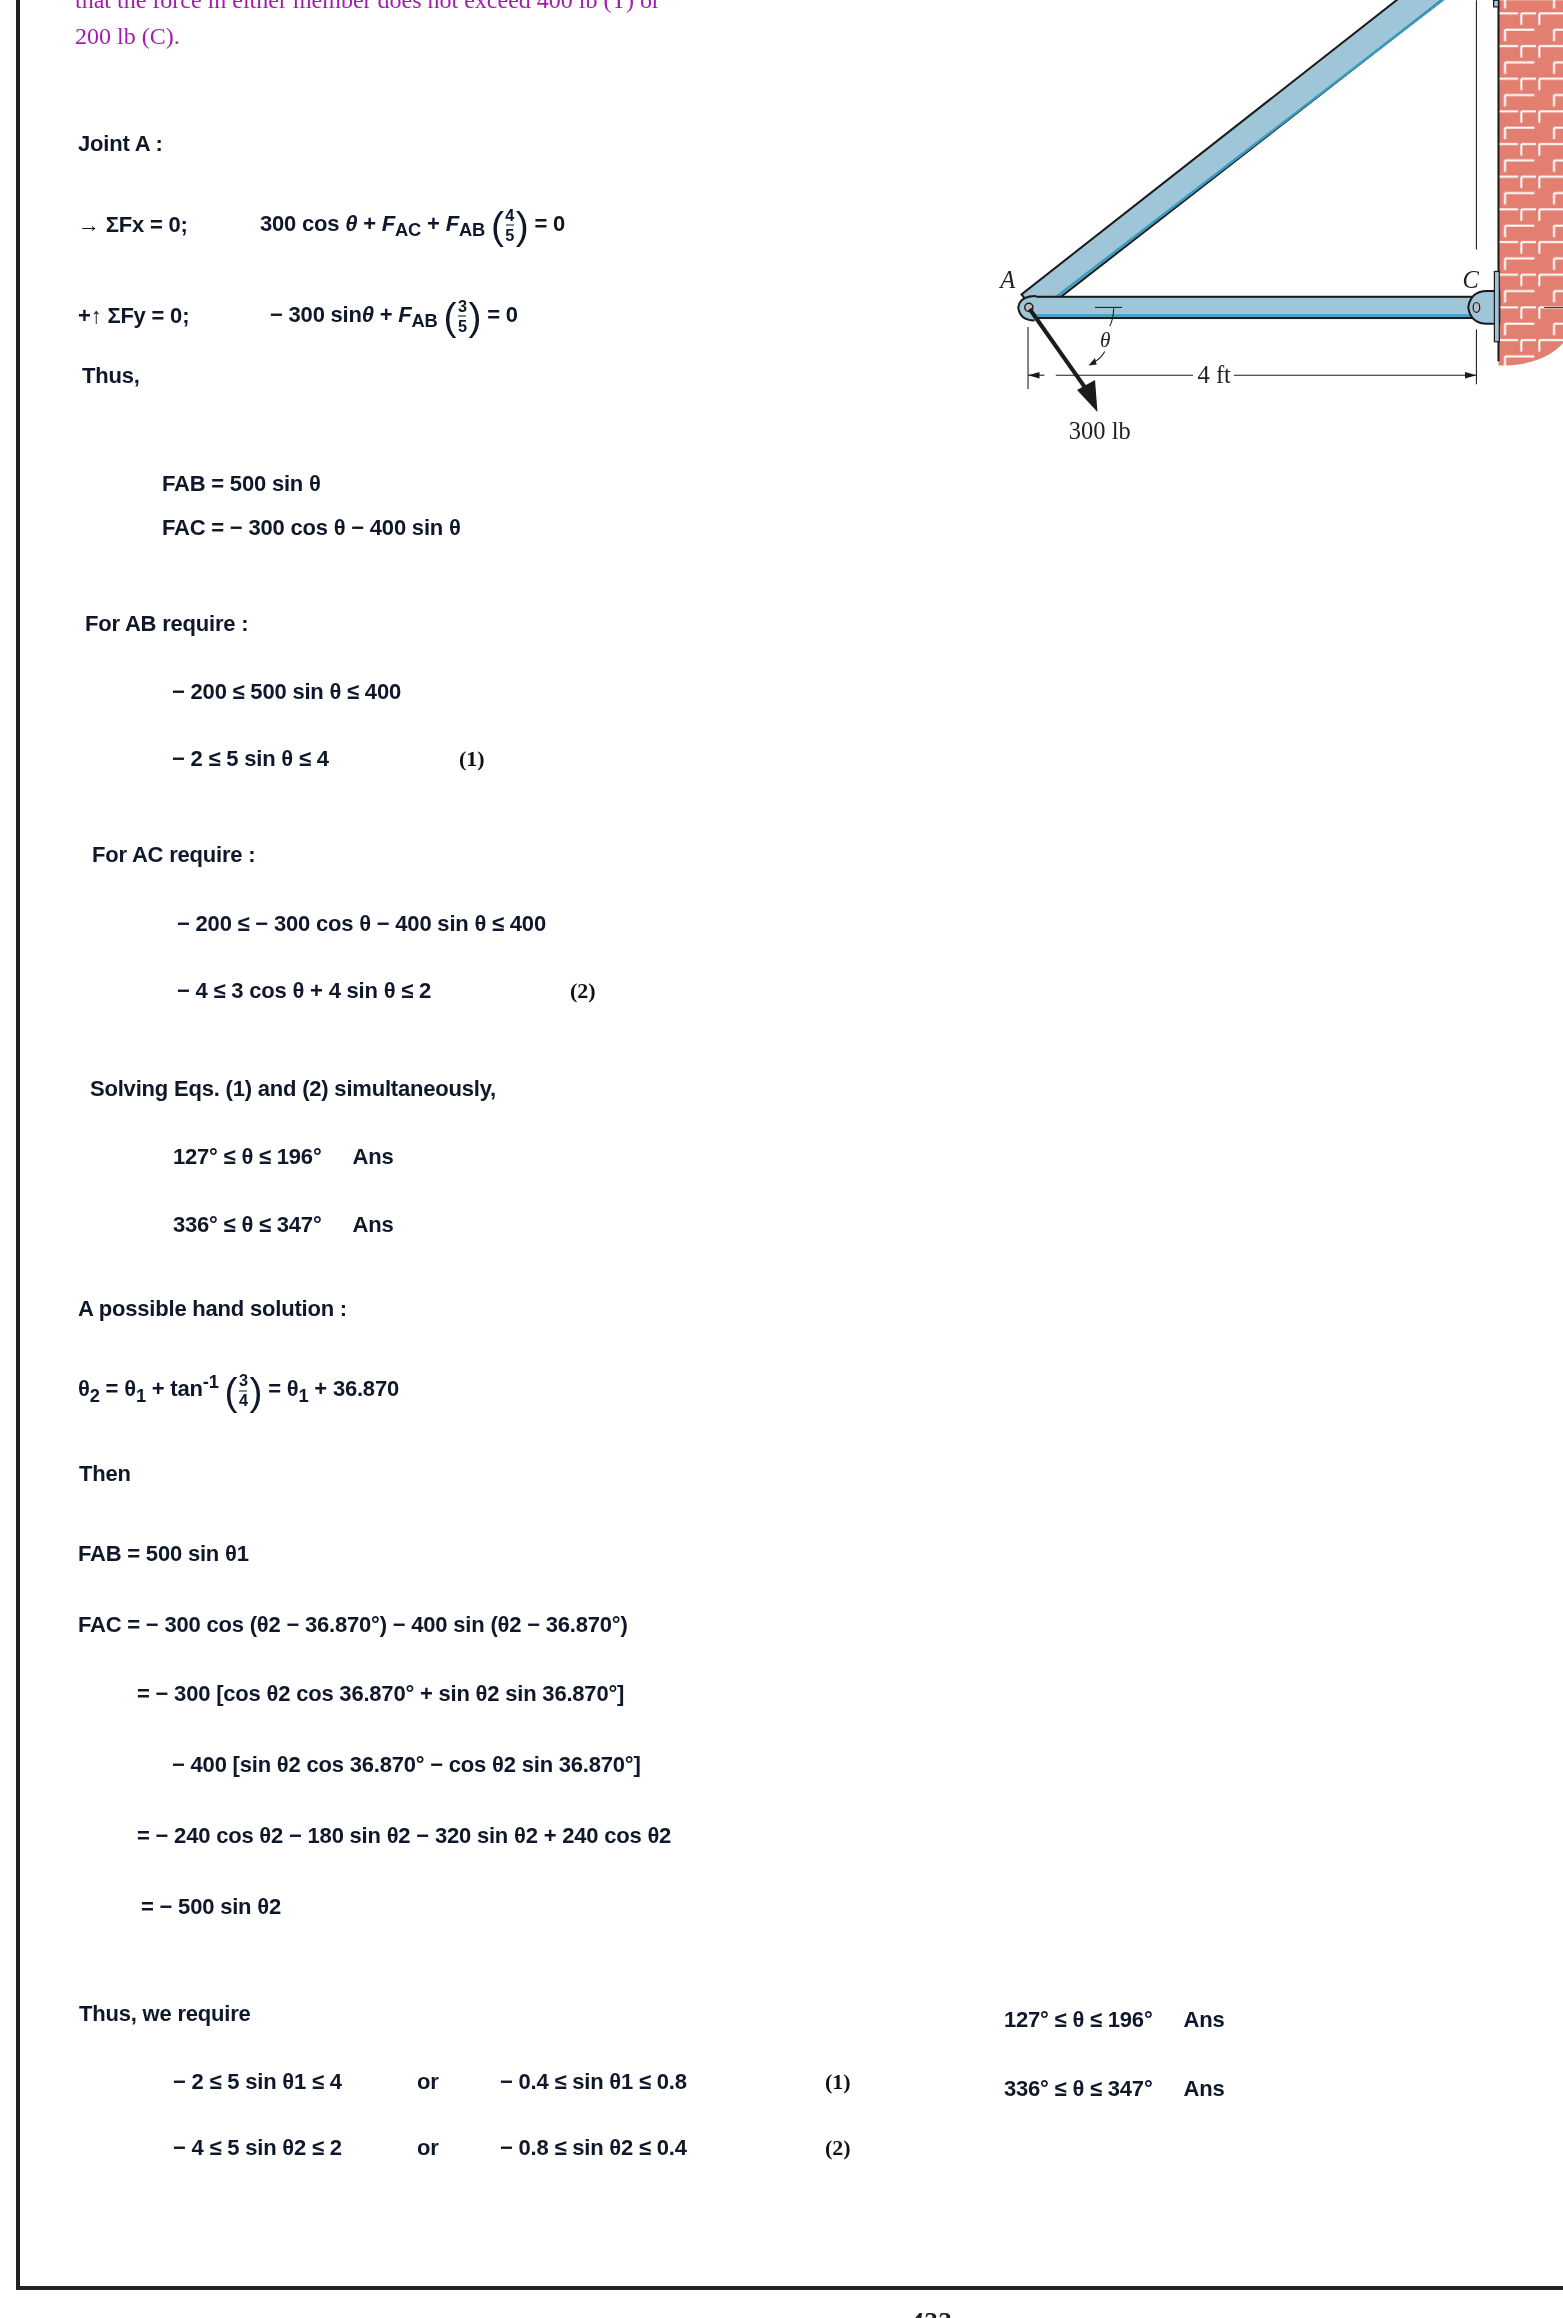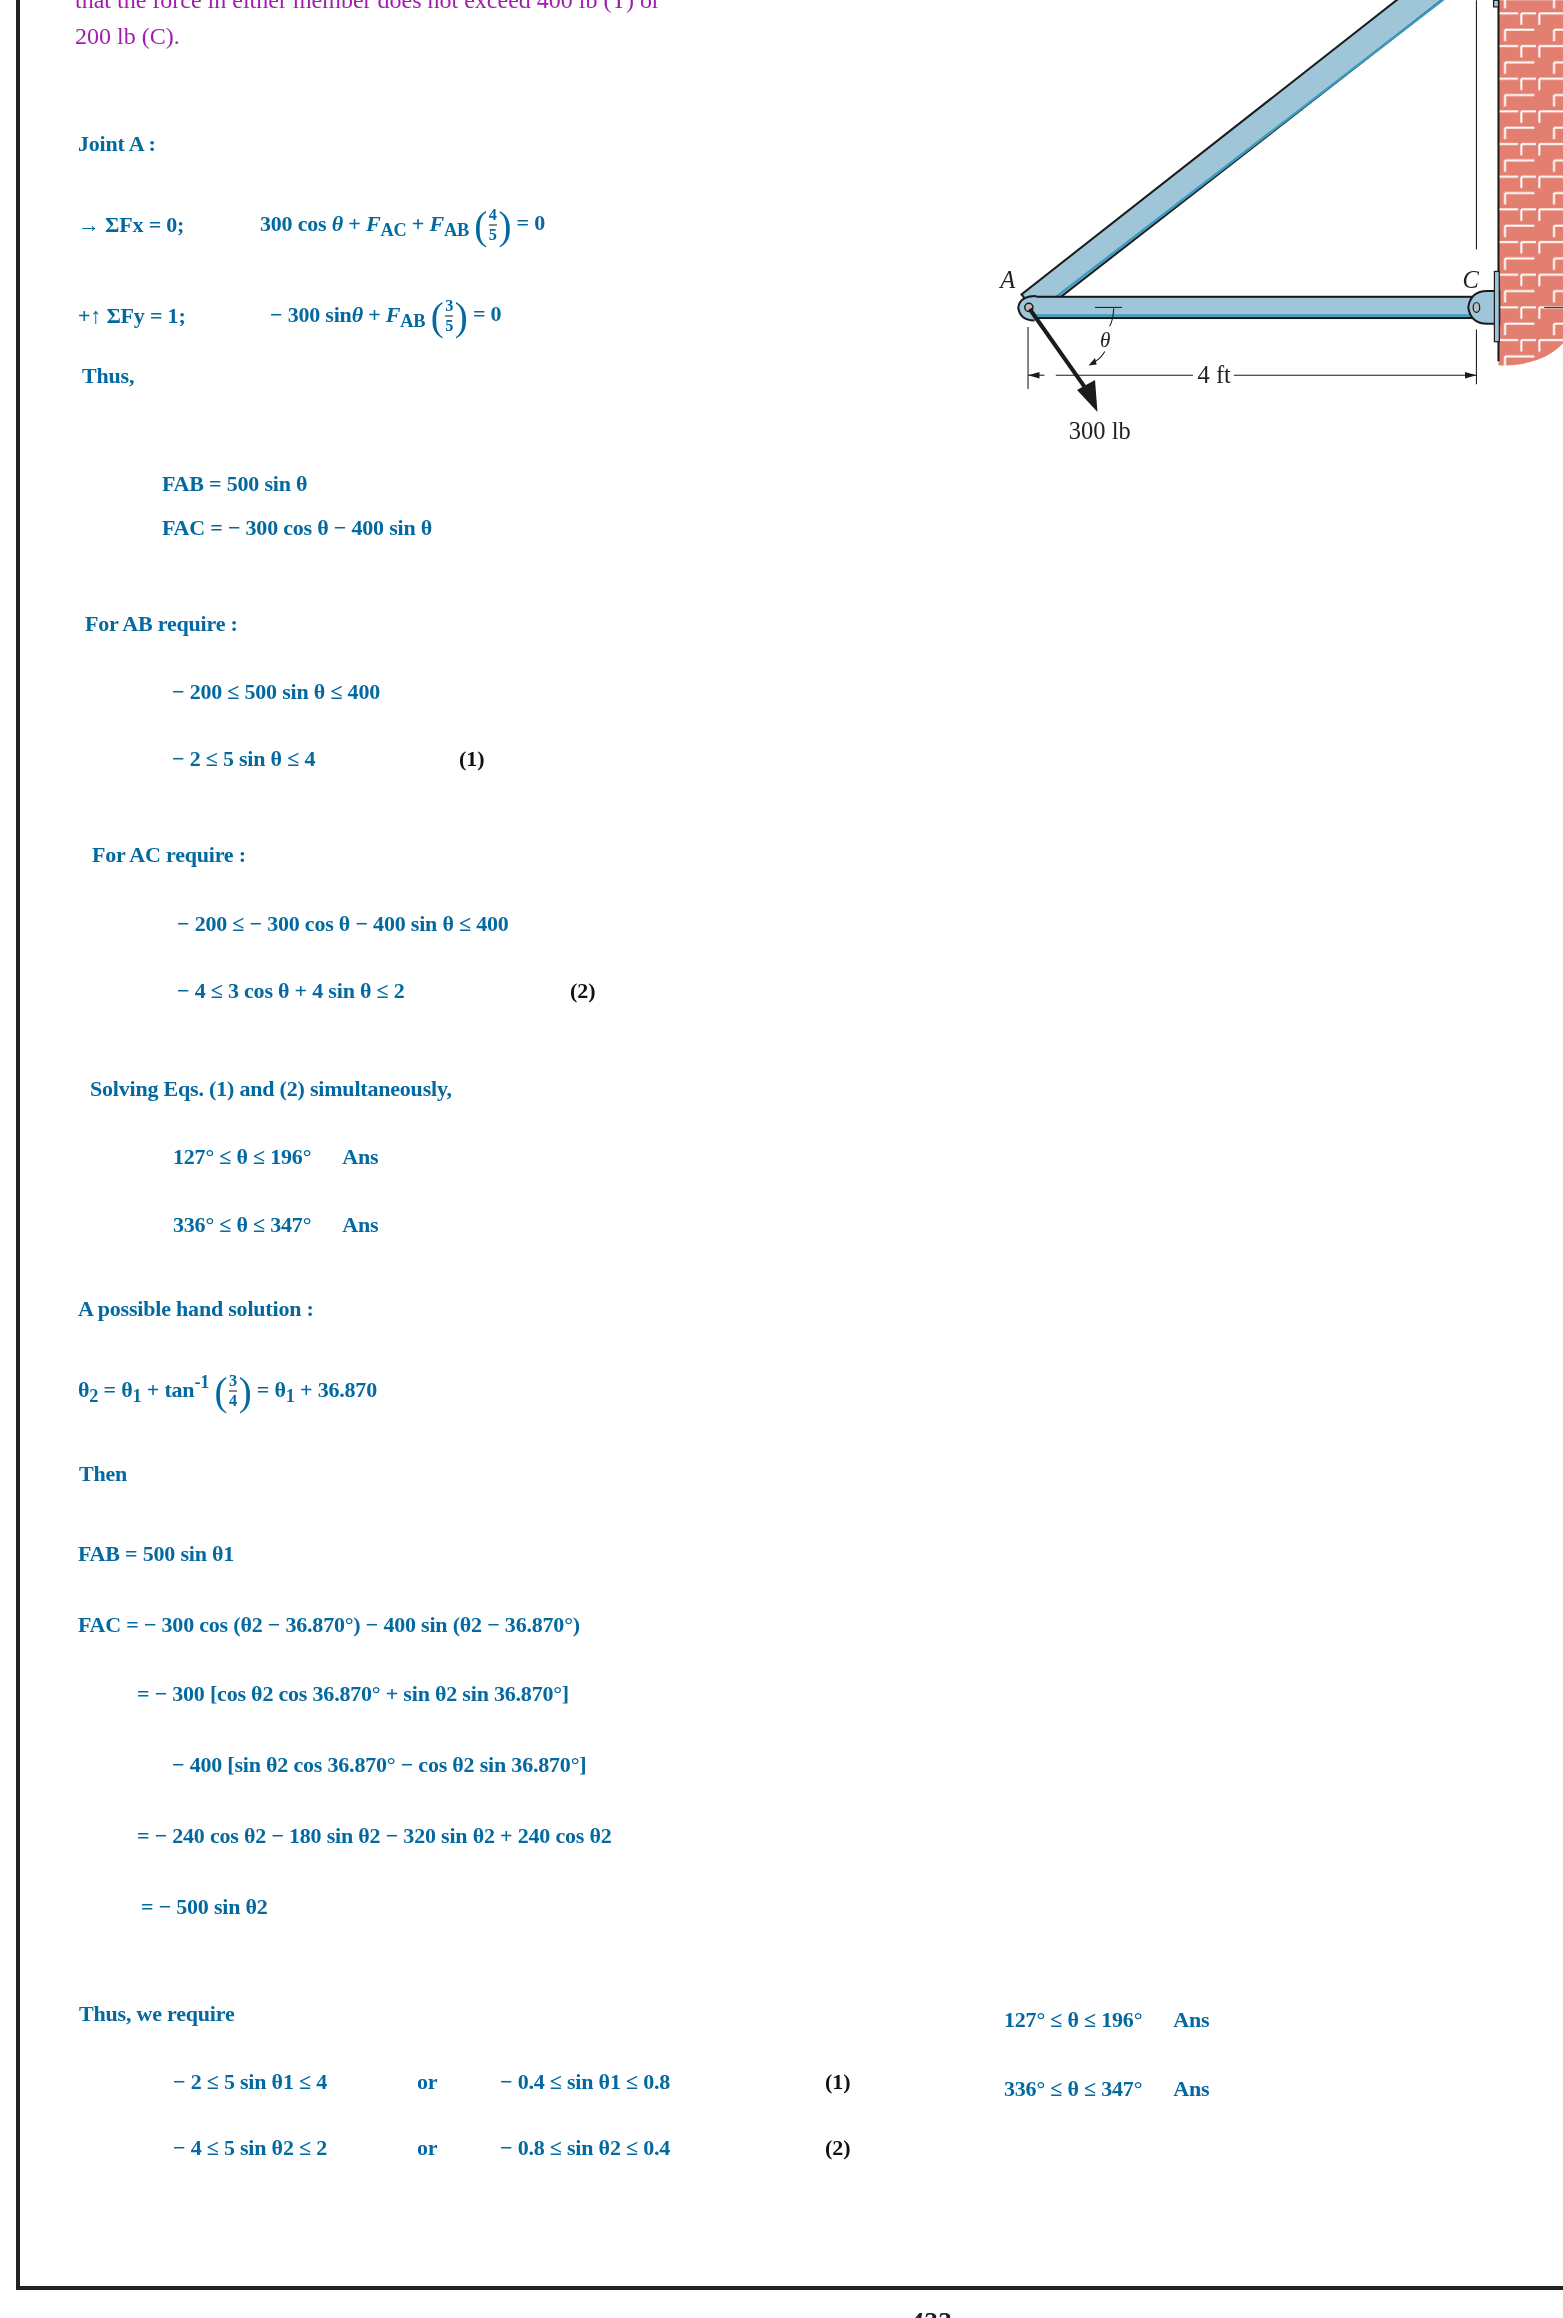--- a/index.html
+++ b/index.html
@@ -1,21 +1,21 @@
 <!DOCTYPE html>
 <html style="font-size:13px"><head>
 <meta charset="utf-8">
 <style>
   html, body { margin: 0; padding: 0; background: #ffffff; }
   body { width: 1563px; height: 2319px; position: relative; overflow: hidden; }
   .page { position: absolute; left: 0; top: 0; width: 1563px; height: 2319px; }
   .border-left { position: absolute; left: 16.3px; top: 0; width: 4.1px; height: 2290px; background: #222; }
   .border-bottom { position: absolute; left: 16.3px; top: 2286px; width: 1547px; height: 4.1px; background: #222; }
   .problem-text { position: absolute; left: 75px; font-family: "Liberation Serif", serif; font-size: 24px; color: #a21caf; line-height: 36px; white-space: nowrap; }
-  .sol { position: absolute; font-family: Liberation Serif, serif; font-weight: bold; font-size: 22px; color: #0369a1; white-space: nowrap; transform: translateY(-50%); letter-spacing: -0.2px; }
+  .sol { position: absolute; font-family: Liberation Sans, sans-serif; font-weight: bold; font-size: 22px; color: #0f172a; white-space: nowrap; transform: translateY(-50%); letter-spacing: -0.2px; }
   .sol i { font-style: italic; }
   .eqno { position: absolute; font-family: "Liberation Serif", serif; font-weight: bold; font-size: 22px; color: #111; transform: translateY(-50%); }
   .ans { margin-left: 31px; }
   .frac { display: inline-flex; flex-direction: column; align-items: center; vertical-align: middle; font-size: 16.3px; line-height: 14.7px; margin: 0 1.6px; }
   .frac .bar { width: 8.2px; height: 1.6px; background: #111; margin: 1.6px 0; }
   .paren { font-size: 39px; font-weight: normal; vertical-align: middle; line-height: 1; }
   .pagenum { position: absolute; left: 909px; top: 2306px; font-family: "Liberation Serif", serif; font-weight: bold; font-style: italic; font-size: 28px; color: #222; }
   .diagram { position: absolute; left: 899px; top: 0; width: 664px; height: 458px; }
   .lbl { font-family: "Liberation Serif", serif; fill: #231f20; }
 </style>
@@ -108,21 +108,21 @@
   <div class="sol" style="left:260px; top:225px;">
     <span>300 cos <i>θ</i> + <i>F</i><sub>AC</sub> + <i>F</i><sub>AB</sub></span>
     <span class="paren">(</span><span class="frac">
         <span>4</span>
         <span class="bar"></span>
         <span>5</span>
       </span><span class="paren">)</span>
     <span>= 0</span>
   </div>
 
-  <div class="sol" style="left:78px; top:316px;">+↑ <span>ΣFy = 1;</span></div>
+  <div class="sol" style="left:78px; top:316px;">+↑ <span>ΣFy = 0;</span></div>
   <div class="sol" style="left:270px; top:316px;">
     <span>− 300 sin<i>θ</i> + <i>F</i><sub>AB</sub></span>
     <span class="paren">(</span><span class="frac">
         <span>3</span>
         <span class="bar"></span>
         <span>5</span>
       </span><span class="paren">)</span>
     <span>= 0</span>
   </div>
 

